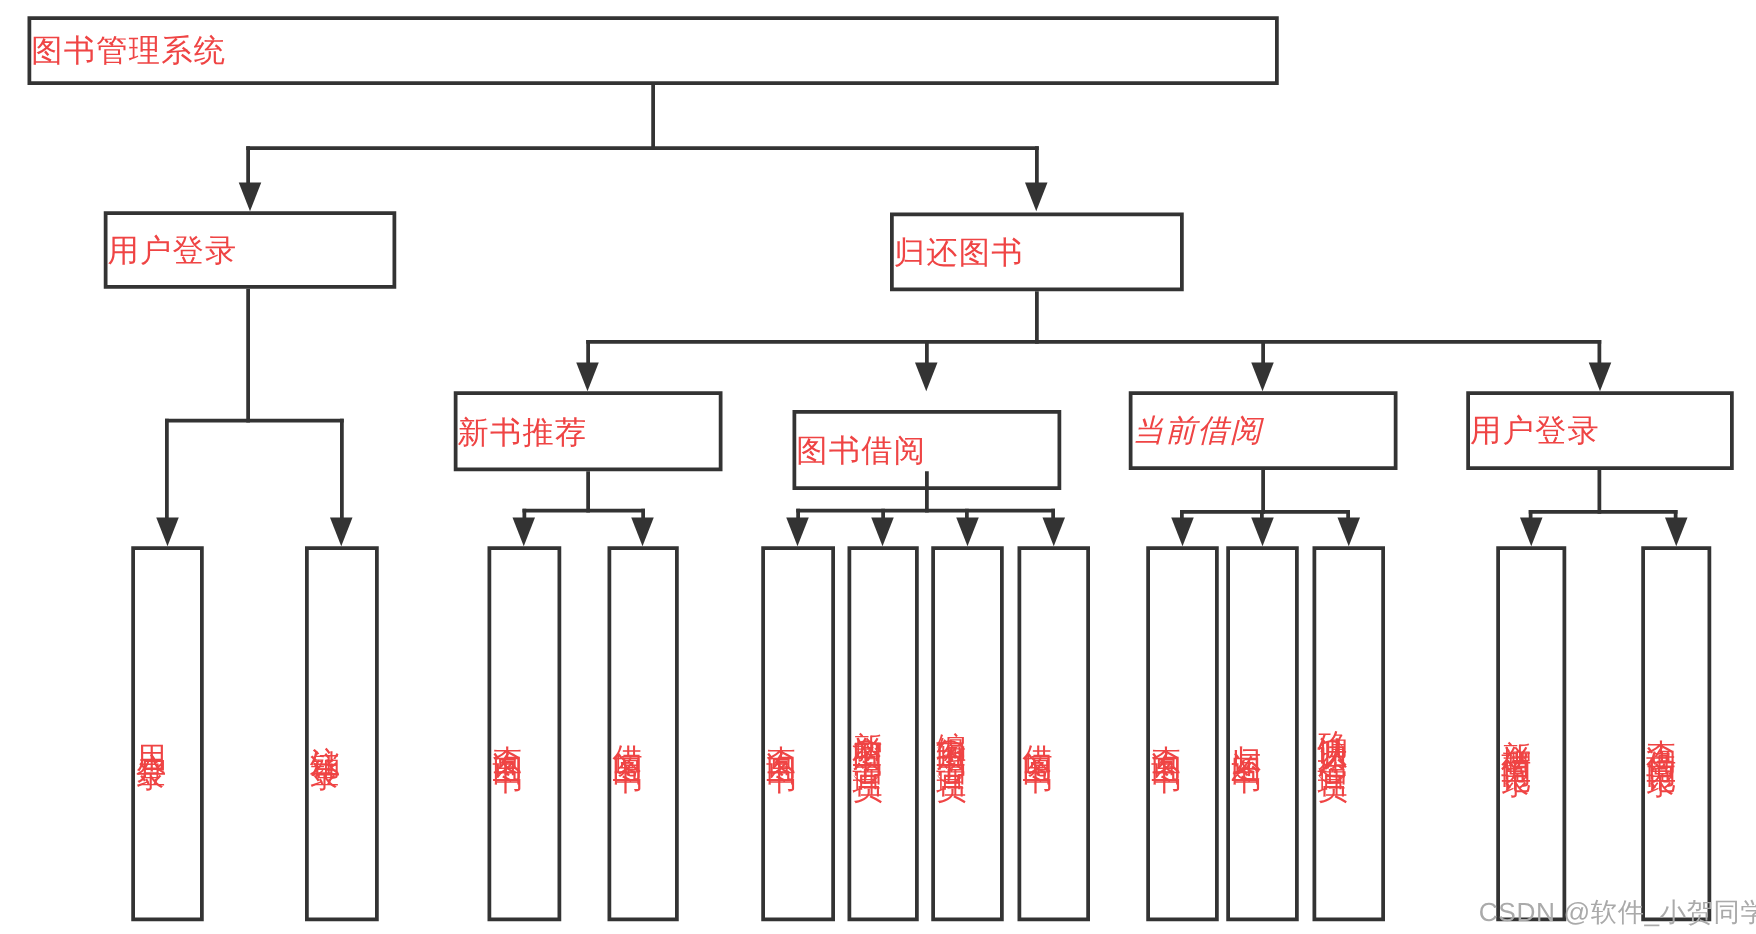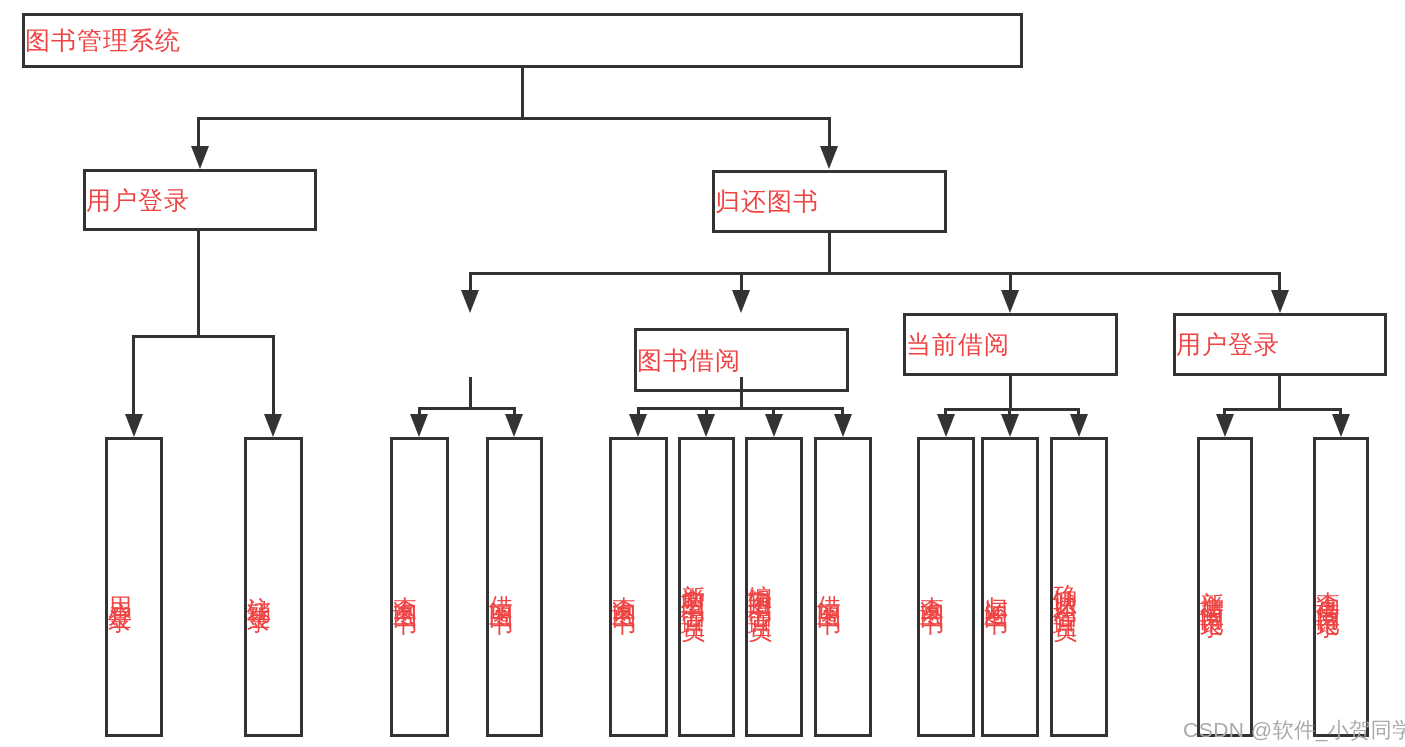--- a/index.html
+++ b/index.html
@@ -85,24 +85,27 @@
     <div class="vl" style="left:469px;top:272px;height:20px;"></div>
     <div class="ar" style="left:461px;top:290px;"></div>
     <div class="vl" style="left:740px;top:272px;height:20px;"></div>
     <div class="ar" style="left:732px;top:290px;"></div>
     <div class="vl" style="left:1009px;top:272px;height:20px;"></div>
     <div class="ar" style="left:1001px;top:290px;"></div>
     <div class="vl" style="left:1278px;top:272px;height:20px;"></div>
     <div class="ar" style="left:1271px;top:290px;"></div>
   </div>
 
+  <div class="box hbox" style="left:363px;top:313px;width:215px;height:64px;">
+    <span>新书推荐</span>
+  </div>
   <div class="box hbox" style="left:634px;top:328px;width:215px;height:64px;">
     <span>图书借阅</span>
   </div>
-  <div class="box hbox" style="left:903px;top:313px;width:215px;height:63px;">
+  <div class="box hbox" style="left:903px;top:313px;width:215px;height:63px;font-style:italic;">
     <span>当前借阅</span>
   </div>
   <div class="box hbox" style="left:1173px;top:313px;width:214px;height:63px;">
     <span>用户登录</span>
   </div>
 
   <div>
     <div class="vl" style="left:469px;top:377px;height:33px;"></div>
     <div class="hl" style="left:418px;top:407px;width:98px;"></div>
     <div class="vl" style="left:418px;top:407px;height:9px;"></div>

